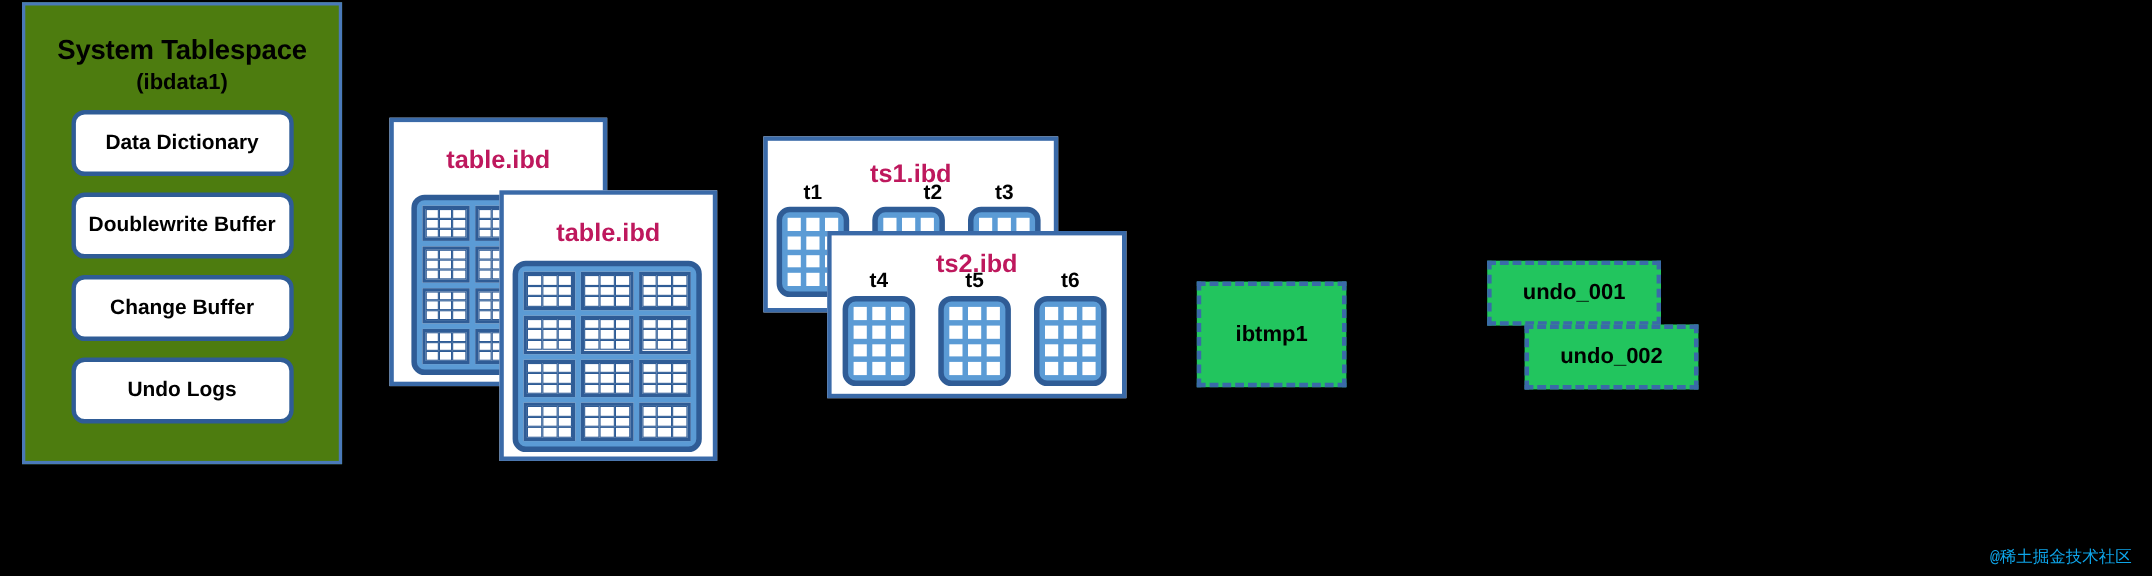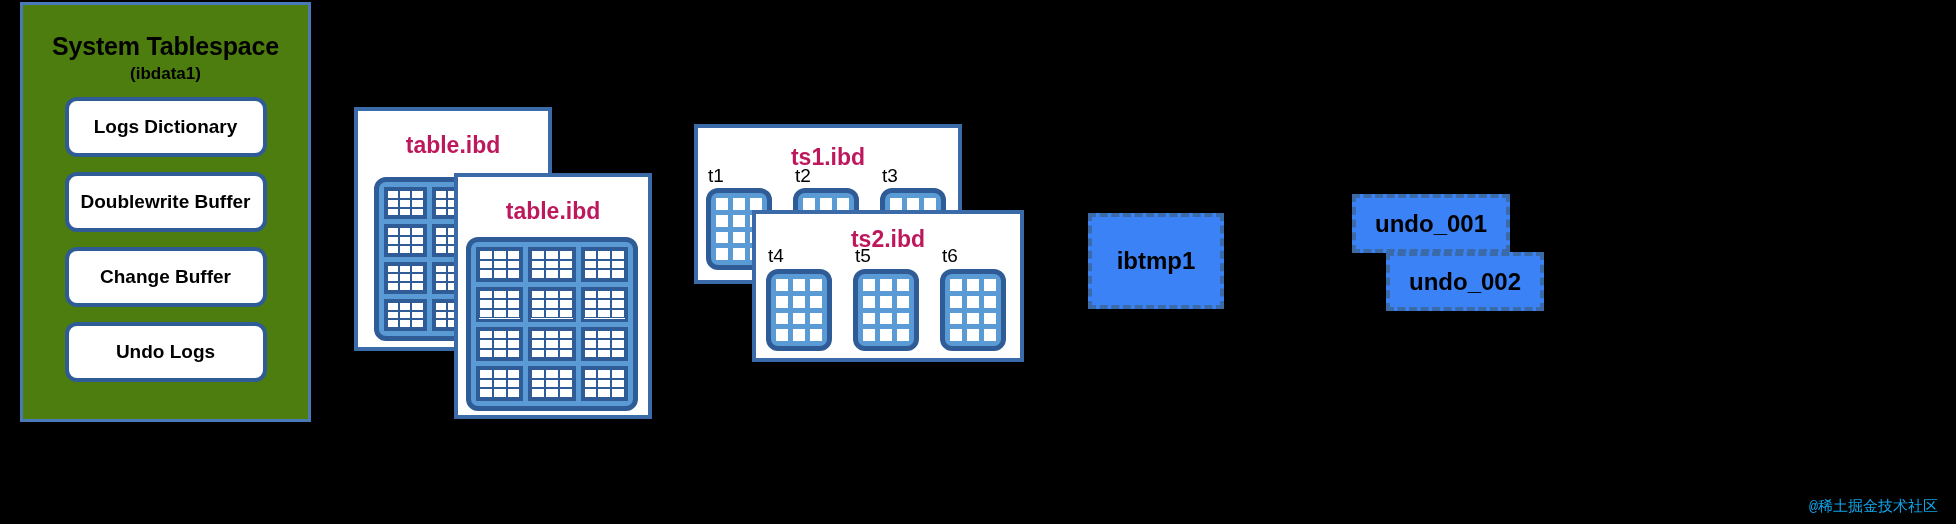--- a/index.html
+++ b/index.html
@@ -10,21 +10,21 @@
     color:#000;
   }
 
   
   .sys-panel{
     position:absolute; left:20px; top:2px; width:291px; height:420px;
     background:#4d7c0f; border:3px solid #4a79b8;
     display:flex; flex-direction:column; align-items:center;
   }
   .sys-title{ font-size:25px; font-weight:bold; margin-top:27px; letter-spacing:-0.2px;}
-  .sys-sub{ font-size:17px; font-weight:bold; margin-top:3px; }
+  .sys-sub{ font-size:20px; font-weight:bold; margin-top:3px; }
   .sys-items{ margin-top:13px; display:flex; flex-direction:column; gap:15px; width:100%;
               align-items:center; }
   .sys-item{
     width:202px; height:60px; background:#fff;
     border:4px solid #2f5c96; border-radius:12px;
     display:flex; align-items:center; justify-content:center;
     font-size:19px; font-weight:bold; text-align:center; line-height:1.12;
   }
 
   
@@ -53,45 +53,45 @@
   
   .tbl-light{
     position:absolute;
     border:5px solid #2f5c96; border-radius:12px;
     background:#5b9bd5;
     display:grid; gap:5px; padding:5px; overflow:hidden;
   }
   .tbl-light > i{ background:#fff; }
 
   .t-label{
-    position:absolute; font-size:19px; font-weight:normal; text-align:left;
+    position:absolute; font-size:19px; font-weight:bold; text-align:center;
   }
 
   
   .dashbox{
-    position:absolute; background:#3b82f6;
+    position:absolute; background:#22c55e;
     border:4px dashed #3a6aa8;
     display:flex; align-items:center; justify-content:center;
-    font-size:24px; font-weight:bold; color:#000;
+    font-size:20px; font-weight:bold; color:#000;margin-top:43px;
   }
 
   .watermark{
     position:absolute; right:18px; bottom:8px;
     color:#0ea5e9; font-size:15px;font-family:Liberation Mono, monospace;
   }
 </style>
 </head>
 <body>
 
 <div class="sys-panel">
   <div class="sys-title">System Tablespace</div>
   <div class="sys-sub">(ibdata1)</div>
   <div class="sys-items">
     <div class="sys-item">
-      <span>Logs Dictionary</span>
+      <span>Data Dictionary</span>
     </div>
     <div class="sys-item">
       <span>Doublewrite Buffer</span>
     </div>
     <div class="sys-item">
       <span>Change Buffer</span>
     </div>
     <div class="sys-item">
       <span>Undo Logs</span>
     </div>
@@ -374,21 +374,21 @@
       <i></i>
       <i></i>
       <i></i>
     </div>
 </div>
 
 <div class="card" style="left:694px; top:124px; width:268px; height:160px;">
   <div class="card-title" style="top:16px; font-size:23px;">ts1.ibd</div>
 </div>
 <div class="t-label" style="left:708px; top:165px; width:62px;">t1</div>
-<div class="t-label" style="left:795px; top:165px; width:62px;">t2</div>
+<div class="t-label" style="left:817px; top:165px; width:62px;">t2</div>
 <div class="t-label" style="left:882px; top:165px; width:62px;">t3</div>
 <div class="tbl-light" style="left:706px; top:188px; width:66px; height:82px;
             grid-template-columns:repeat(3,1fr); grid-template-rows:repeat(4,1fr);">
   <i></i>
     <i></i>
     <i></i>
     <i></i>
     <i></i>
     <i></i>
     <i></i>

